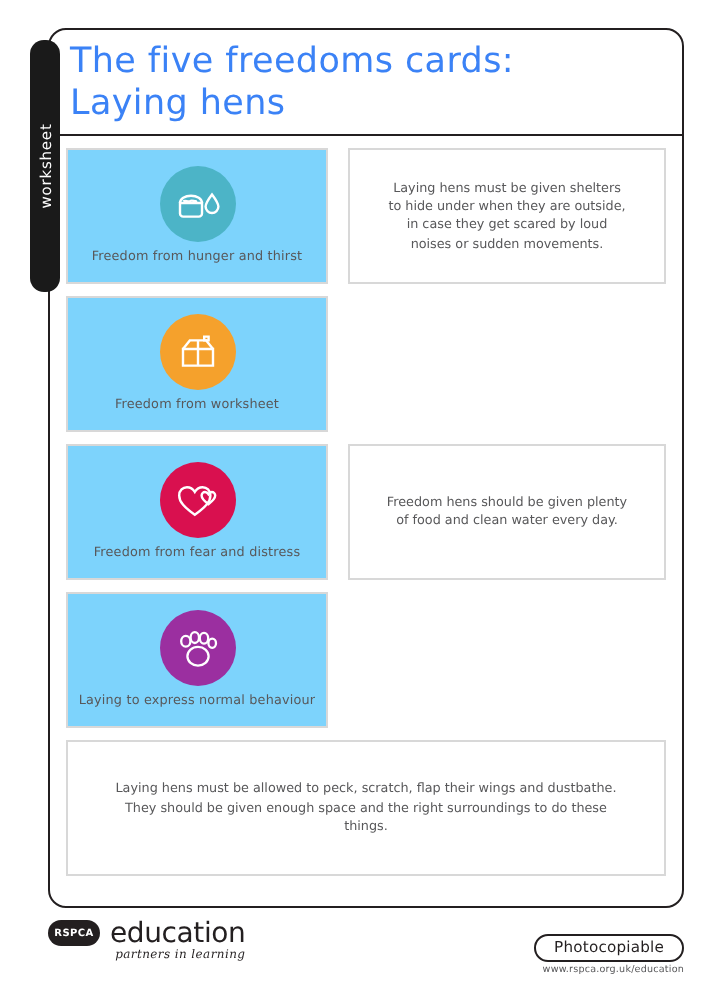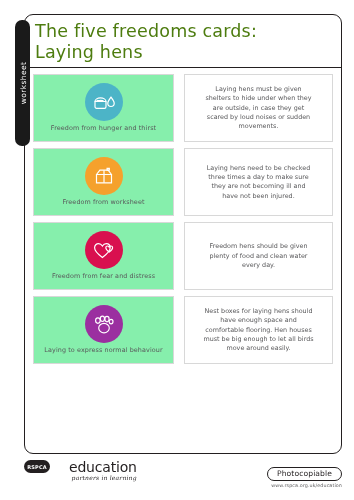--- a/index.html
+++ b/index.html
@@ -57,42 +57,42 @@
   #page-header {
     box-sizing: border-box;
     width: 100%;
     padding: 6px 10px 5px 10px;
     border-bottom: 1.6px solid #231f20;
   }
   #page-title {
     font-family: "DejaVu Sans", sans-serif;
     font-size: 17.5px;
     line-height: 1.18;
-    color: #4d7c0f;
+    color: #3b82f6;
     letter-spacing: 0.2px;
     white-space: pre-line;
   }
 
   
   #cards-area {
     box-sizing: border-box;
     padding: 6px 8px 8px 8px;
     display: flex;
     flex-direction: column;
     gap: 6px;
   }
   .card-row {
     display: flex;
     gap: 10px;
     height: 68px;
   }
   .icon-card {
-    width: 141px;
+    width: 131px;
     border: 1px solid #d8d8d8;
-    background: #86efac;
+    background: #7dd3fc;
     box-sizing: border-box;
     display: flex;
     flex-direction: column;
     align-items: center;
     justify-content: center;
     padding: 3px 4px 4px 4px;
   }
   .icon-badge {
     width: 38px;
     height: 38px;
@@ -161,21 +161,20 @@
     font-size: 5px;
     letter-spacing: 0.2px;
     font-weight: bold;
   }
   #brand-words { line-height: 1; }
   #brand-education {
     font-size: 14px;
     color: #231f20;
     letter-spacing: -0.2px;
     font-family: "DejaVu Sans", sans-serif;
-    margin-left: 14px;
   }
   #brand-tagline {
     font-size: 6px;
     color: #231f20;
     font-style: italic;
     font-family: "DejaVu Serif", serif;
     text-align: right;
     margin-top: 1px;
     letter-spacing: 0.2px;
   }
@@ -240,23 +239,20 @@
           <span>
             <svg width="26" height="26" viewBox="0 0 26 26" fill="none" stroke="#ffffff" stroke-width="1.2">
               <path d="M5.5 11.5 h15 v8.3 h-15 z"></path>
               <path d="M5.5 11.5 l3.4 -4.3 h8.2 l3.4 4.3"></path>
               <path d="M13 7.2 v12.6"></path>
               <path d="M16.1 5.3 h2.2 v1.9 h-2.2 z"></path>
             </svg>
           </span>
         </div>
         <div class="icon-caption">Freedom from worksheet</div>
-      </div>
-      <div class="text-card">
-        <p>Laying hens need to be checked three times a day to make sure they are not becoming ill and have not been injured.</p>
       </div>
     </div>
 
     <div class="card-row">
       <div class="icon-card">
         <div class="icon-badge" style="background:#d9104f">
           <span>
             <svg width="26" height="26" viewBox="0 0 26 26" fill="none" stroke="#ffffff" stroke-width="1.2">
               <path d="M11.4 20.4 C6.2 16.6 3.6 14.1 3.6 10.7 C3.6 8.2 5.4 6.6 7.5 6.6 C9 6.6 10.5 7.5 11.4 9 C12.3 7.5 13.8 6.6 15.3 6.6 C17.4 6.6 19.2 8.2 19.2 10.7 C19.2 14.1 16.6 16.6 11.4 20.4 z"></path>
               <path d="M18.2 15.1 C15.9 13.4 14.8 12.3 14.8 10.8 C14.8 9.7 15.6 9 16.5 9 C17.2 9 17.8 9.4 18.2 10.1 C18.6 9.4 19.2 9 19.9 9 C20.8 9 21.6 9.7 21.6 10.8 C21.6 12.3 20.5 13.4 18.2 15.1 z"></path>
@@ -278,26 +274,26 @@
               <ellipse cx="13" cy="17.1" rx="5.3" ry="4.7"></ellipse>
               <ellipse cx="6.9" cy="9.6" rx="2.3" ry="2.7"></ellipse>
               <ellipse cx="11.4" cy="7.8" rx="2.1" ry="2.7"></ellipse>
               <ellipse cx="16" cy="8.1" rx="2.1" ry="2.7"></ellipse>
               <ellipse cx="20.1" cy="10.6" rx="1.9" ry="2.3"></ellipse>
             </svg>
           </span>
         </div>
         <div class="icon-caption">Laying to express normal behaviour</div>
       </div>
+    </div>
+
+    <div class="card-row">
       <div class="text-card">
-        <p>Nest boxes for laying hens should have enough space and comfortable flooring. Hen houses must be big enough to let all birds move around easily.</p>
-      </div>
-    </div>
-
-    <div class="card-row">
+        <p>Laying hens must be allowed to peck, scratch, flap their wings and dustbathe. They should be given enough space and the right surroundings to do these things.</p>
+      </div>
     </div>
 
   </div>
 </div>
 
 <div id="page-footer">
   <div id="brand-lockup">
     <div id="rspca-mark">
       <span>RSPCA</span>
     </div>

